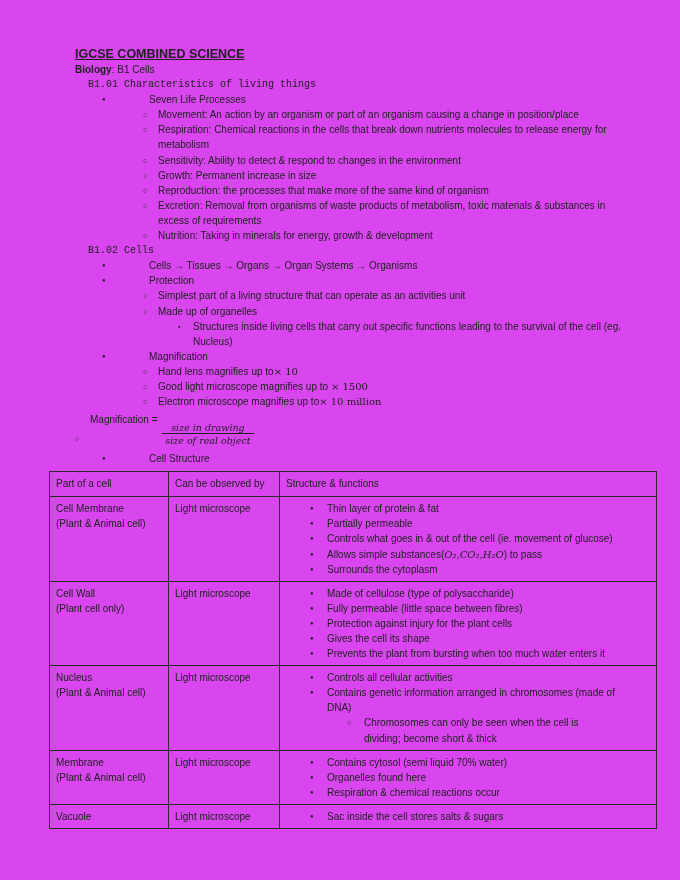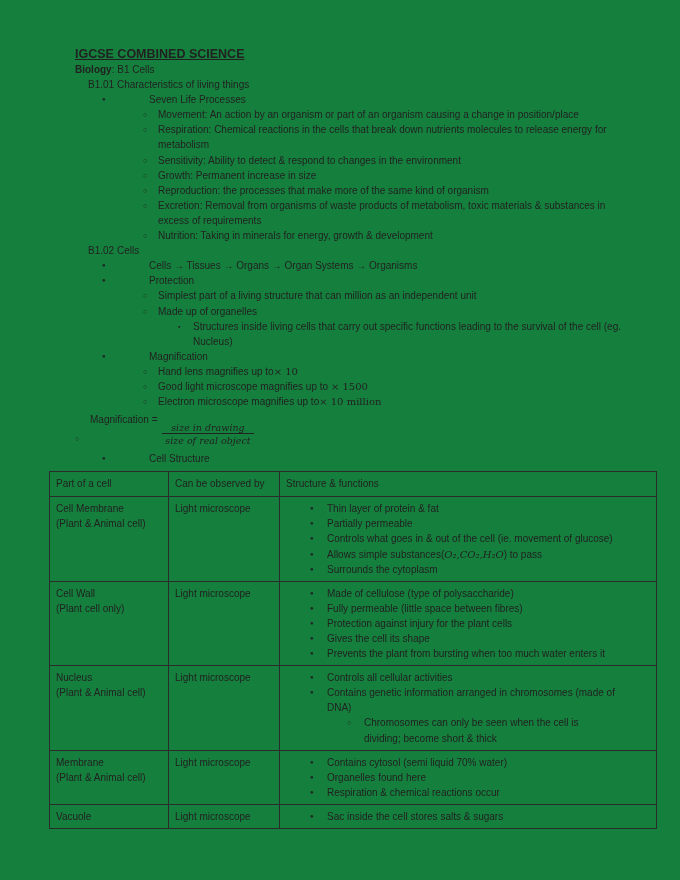--- a/index.html
+++ b/index.html
@@ -1,37 +1,37 @@
 <!DOCTYPE html>
 <html><head>
 <meta charset="utf-8">
 <style>
   html,body{margin:0;padding:0;background:#f6f6f6;}
   .page{
     position:relative;
     width:680px;height:880px;
-    background:#15803d;
+    background:#d946ef;
     box-sizing:border-box;
     padding:46px 36px 0 75px;
     font-family:"Liberation Sans","DejaVu Sans",sans-serif;
     font-size:10px;
     line-height:15.1px;
     color:#212121;
     overflow:hidden;
   }
   .doc-title{
     font-size:12.5px;
     font-weight:bold;
     text-decoration:underline;
     line-height:16px;
     margin:0;
   }
   .subject{margin:0;}
   .subject .bold{font-weight:bold;}
-  .h2{margin:0;padding-left:13px;}
+  .h2{margin:0;padding-left:13px;font-family:Liberation Mono, monospace;}
   .li{display:flex;align-items:flex-start;}
   .l1{margin-left:27px;gap:32px;}
   .l2{margin-left:68px;}
   .l3{margin-left:103px;}
   .m{flex:0 0 15px;line-height:15.1px;}
   .b1{font-size:6px;}
   .b2{font-size:7px;}
   .b3{font-size:7px;}
   .t{display:block;}
   .l2 .t{max-width:450px;}
@@ -120,21 +120,21 @@
   <div class="li l1">
     <span class="m b1">●</span>
     <span class="t">Cells → Tissues → Organs → Organ Systems → Organisms</span>
   </div>
   <div class="li l1">
     <span class="m b1">●</span>
     <span class="t">Protection</span>
   </div>
   <div class="li l2">
     <span class="m b2">○</span>
-    <span class="t">Simplest part of a living structure that can million as an independent unit</span>
+    <span class="t">Simplest part of a living structure that can operate as an activities unit</span>
   </div>
   <div class="li l2">
     <span class="m b2">○</span>
     <span class="t">Made up of organelles</span>
   </div>
   <div class="li l3">
     <span class="m b3">▪</span>
     <span class="t">Structures inside living cells that carry out specific functions leading to the survival of the cell (eg. Nucleus)</span>
   </div>
 

